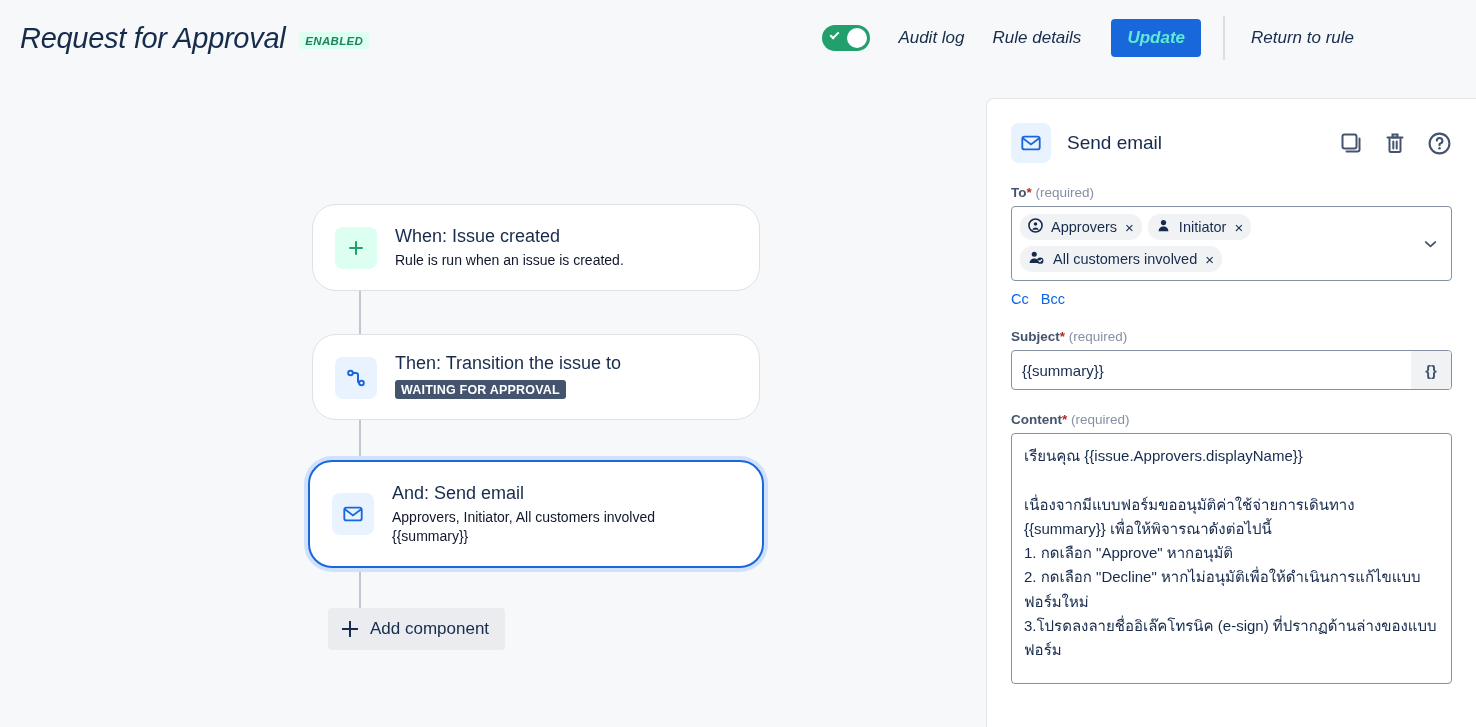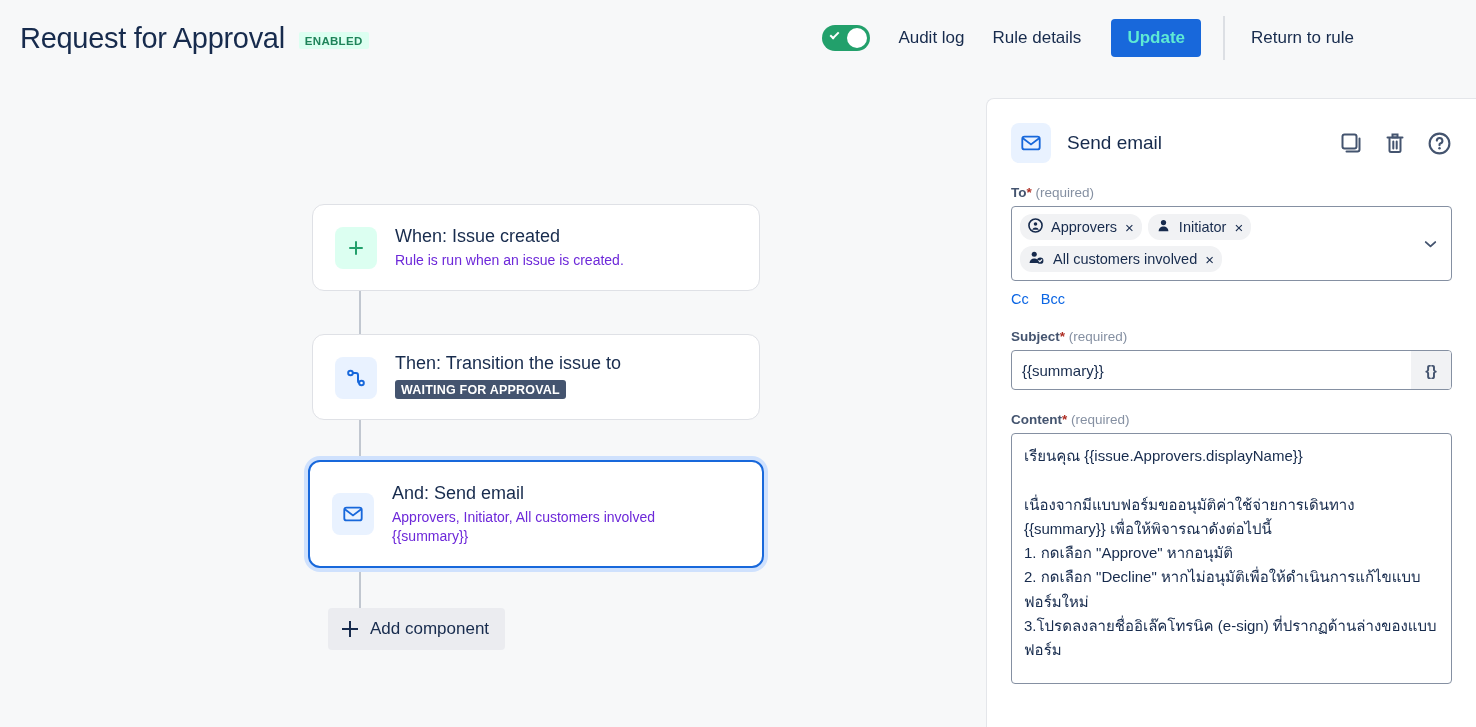--- a/index.html
+++ b/index.html
@@ -10,21 +10,21 @@
     background: #F7F8F9;
     font-family: "Liberation Sans", sans-serif;
     color: #172B4D;
   }
 
   
   .header {
     position: absolute; top: 0; left: 0;
     width: 1354px; height: 76px;
     background: #F7F8F9;
-    display: flex; align-items: center;
+    display: flex; align-items: center; font-style: italic;
   }
   .page-title {
     font-size: 29px; font-weight: 500; letter-spacing: -0.3px;
     color: #172B4D; margin-left: 20px; white-space: nowrap;
   }
   .enabled-badge {
     margin-left: 14px; margin-top: 4px;
     background: #DCFFF1; color: #1F845A;
     font-size: 11.5px; font-weight: bold; letter-spacing: 0.3px;
     padding: 3px 6px 2px 6px; border-radius: 2px;
@@ -72,21 +72,21 @@
   .connector {
     position: absolute; left: 359px; width: 2px; background: #C1C7D0;
   }
   .conn-1 { top: 215px; height: 63px; }
   .conn-2 { top: 344px; height: 40px; }
   .conn-3 { top: 492px; height: 52px; }
 
   .card {
     position: absolute; left: 312px; width: 448px;
     background: #FFFFFF; border: 1px solid #DFE1E6;
-    border-radius: 12px;
+    border-radius: 24px;
     display: flex; align-items: flex-start;
     padding: 20px 20px 20px 22px;
   }
   .card-1 { top: 128px; height: 87px; align-items: center; }
   .card-2 { top: 258px; height: 86px; align-items: flex-end; }
   .card-3 {
     top: 384px; height: 108px; left: 308px; width: 456px;
     border: 2px solid #1868DB;
     box-shadow: 0 0 0 4px #CFE1FD;
     align-items: center;
@@ -97,21 +97,21 @@
     display: flex; align-items: center; justify-content: center;
     margin-right: 18px;
   }
   .icon-green { background: #DCFFF1; }
   .icon-blue  { background: #E9F2FF; }
 
   .card-title {
     font-size: 18px; color: #172B4D; line-height: 1.25;
   }
   .card-sub {
-    font-size: 14px; color: #6d28d9; margin-top: 4px; line-height: 1.35;
+    font-size: 14px; color: #0f172a; margin-top: 4px; line-height: 1.35;
   }
   .lozenge {
     display: inline-block; margin-top: 6px;
     background: #44546F; color: #FFFFFF;
     font-size: 12.5px; font-weight: bold; letter-spacing: 0.2px;
     padding: 3px 6px 2px 6px; border-radius: 3px; text-transform: uppercase;
   }
 
   .add-component {
     position: absolute; top: 532px; left: 328px;

